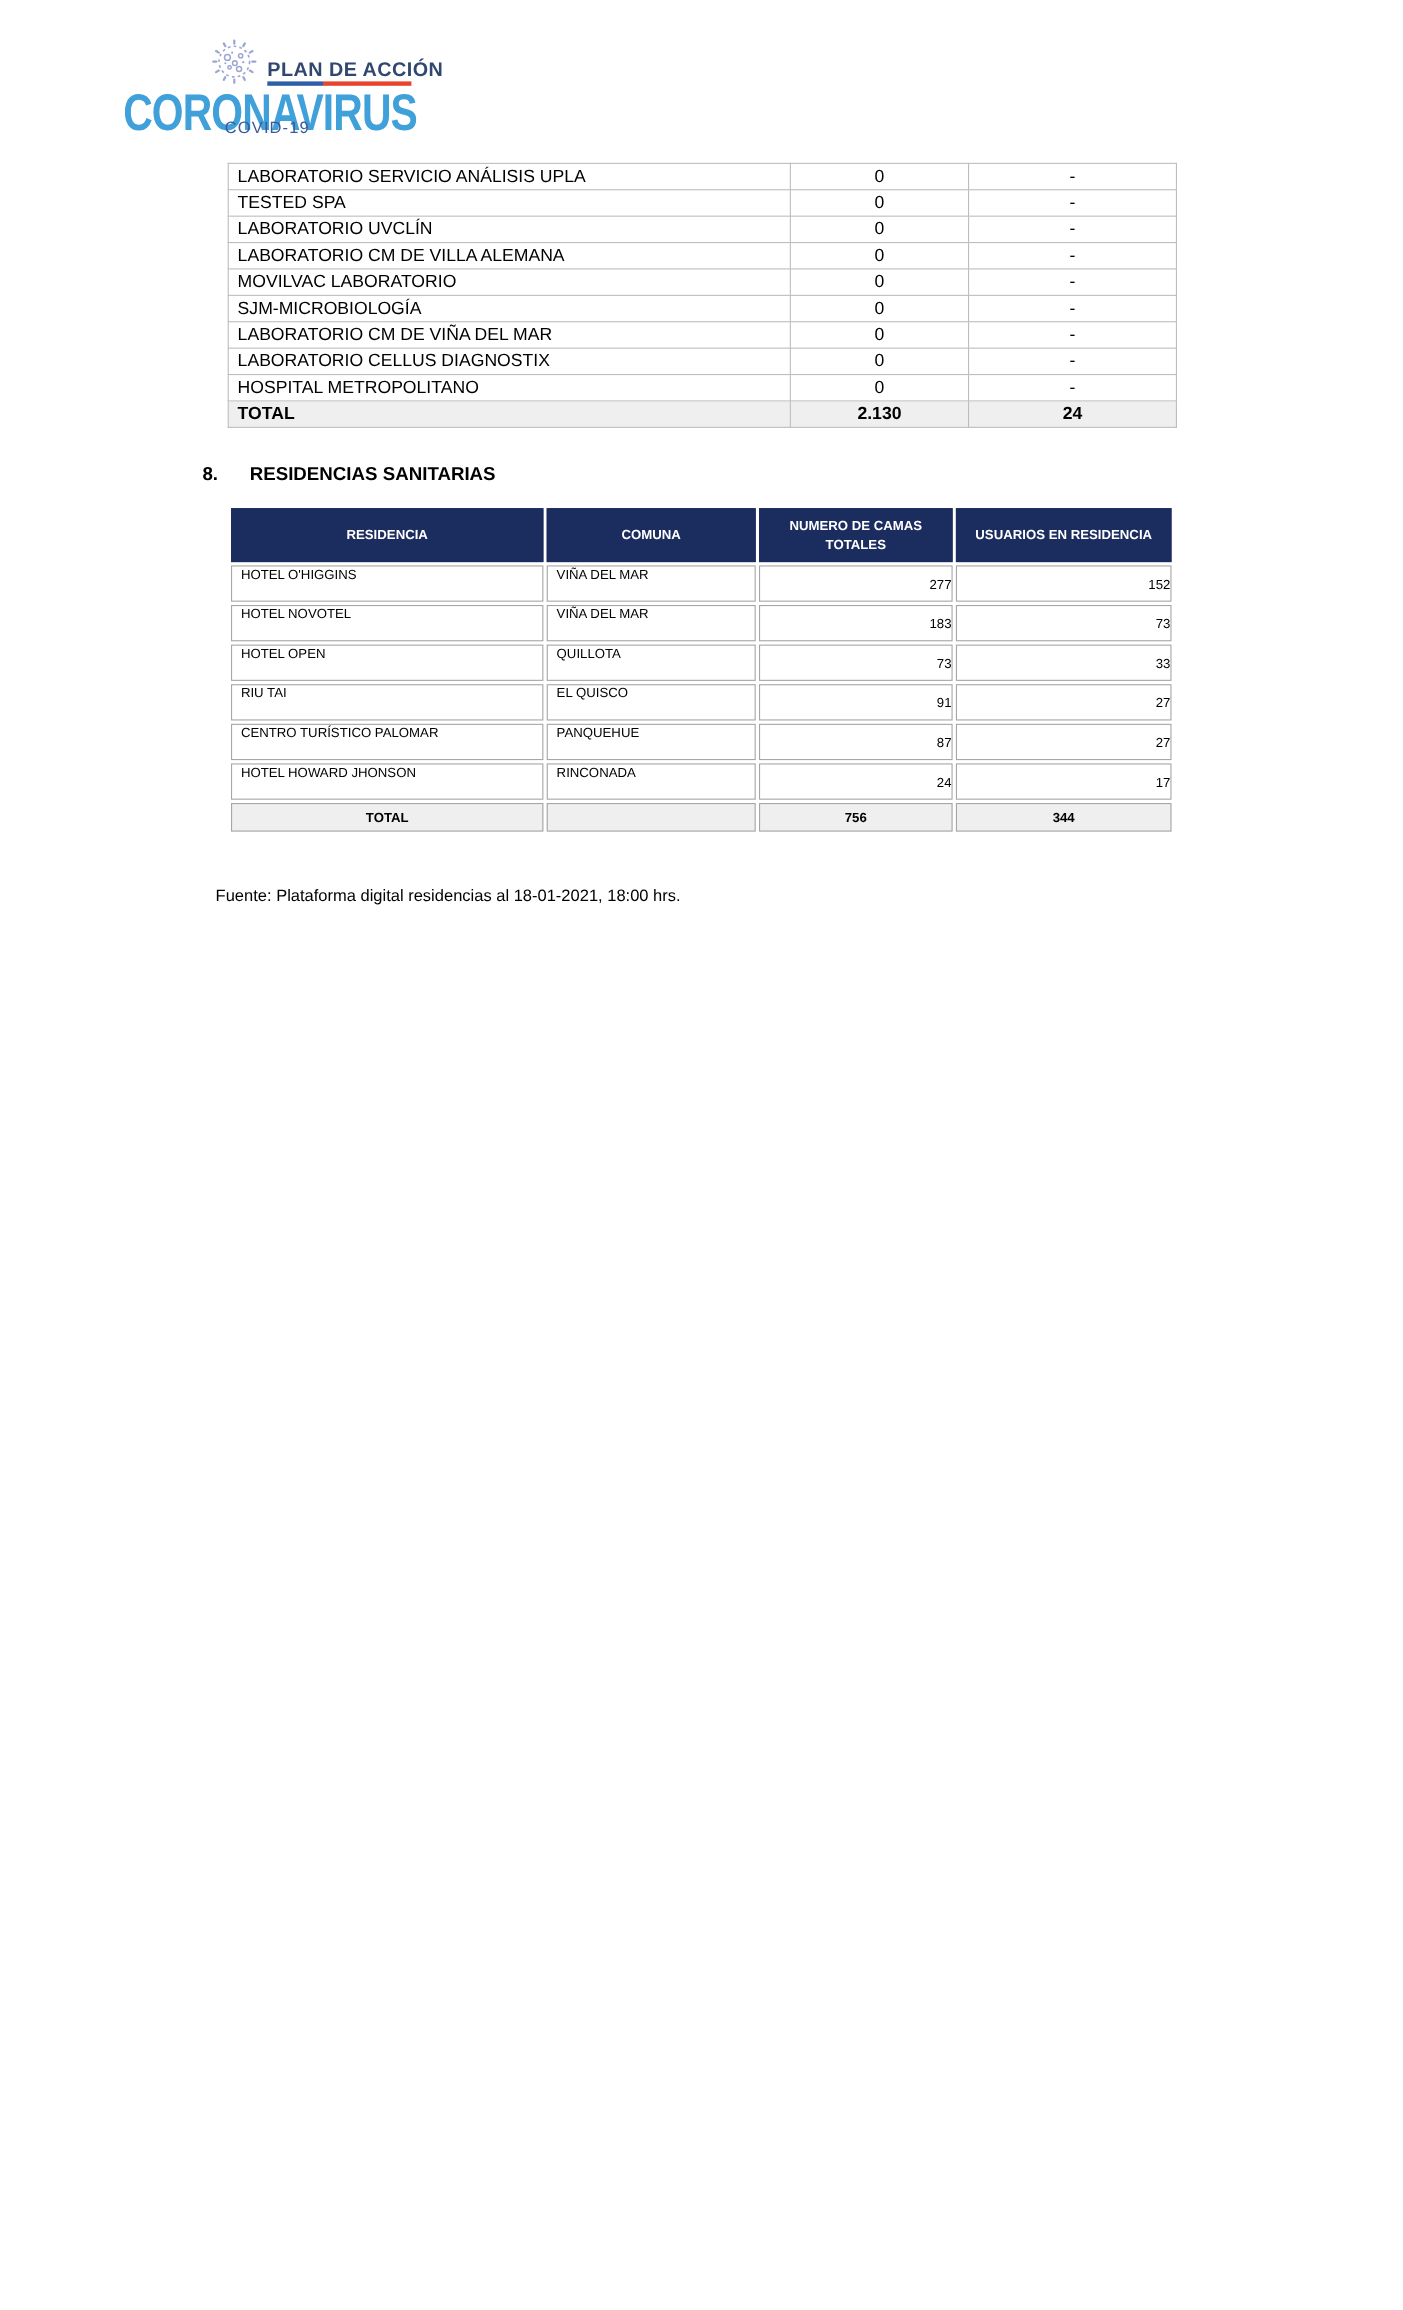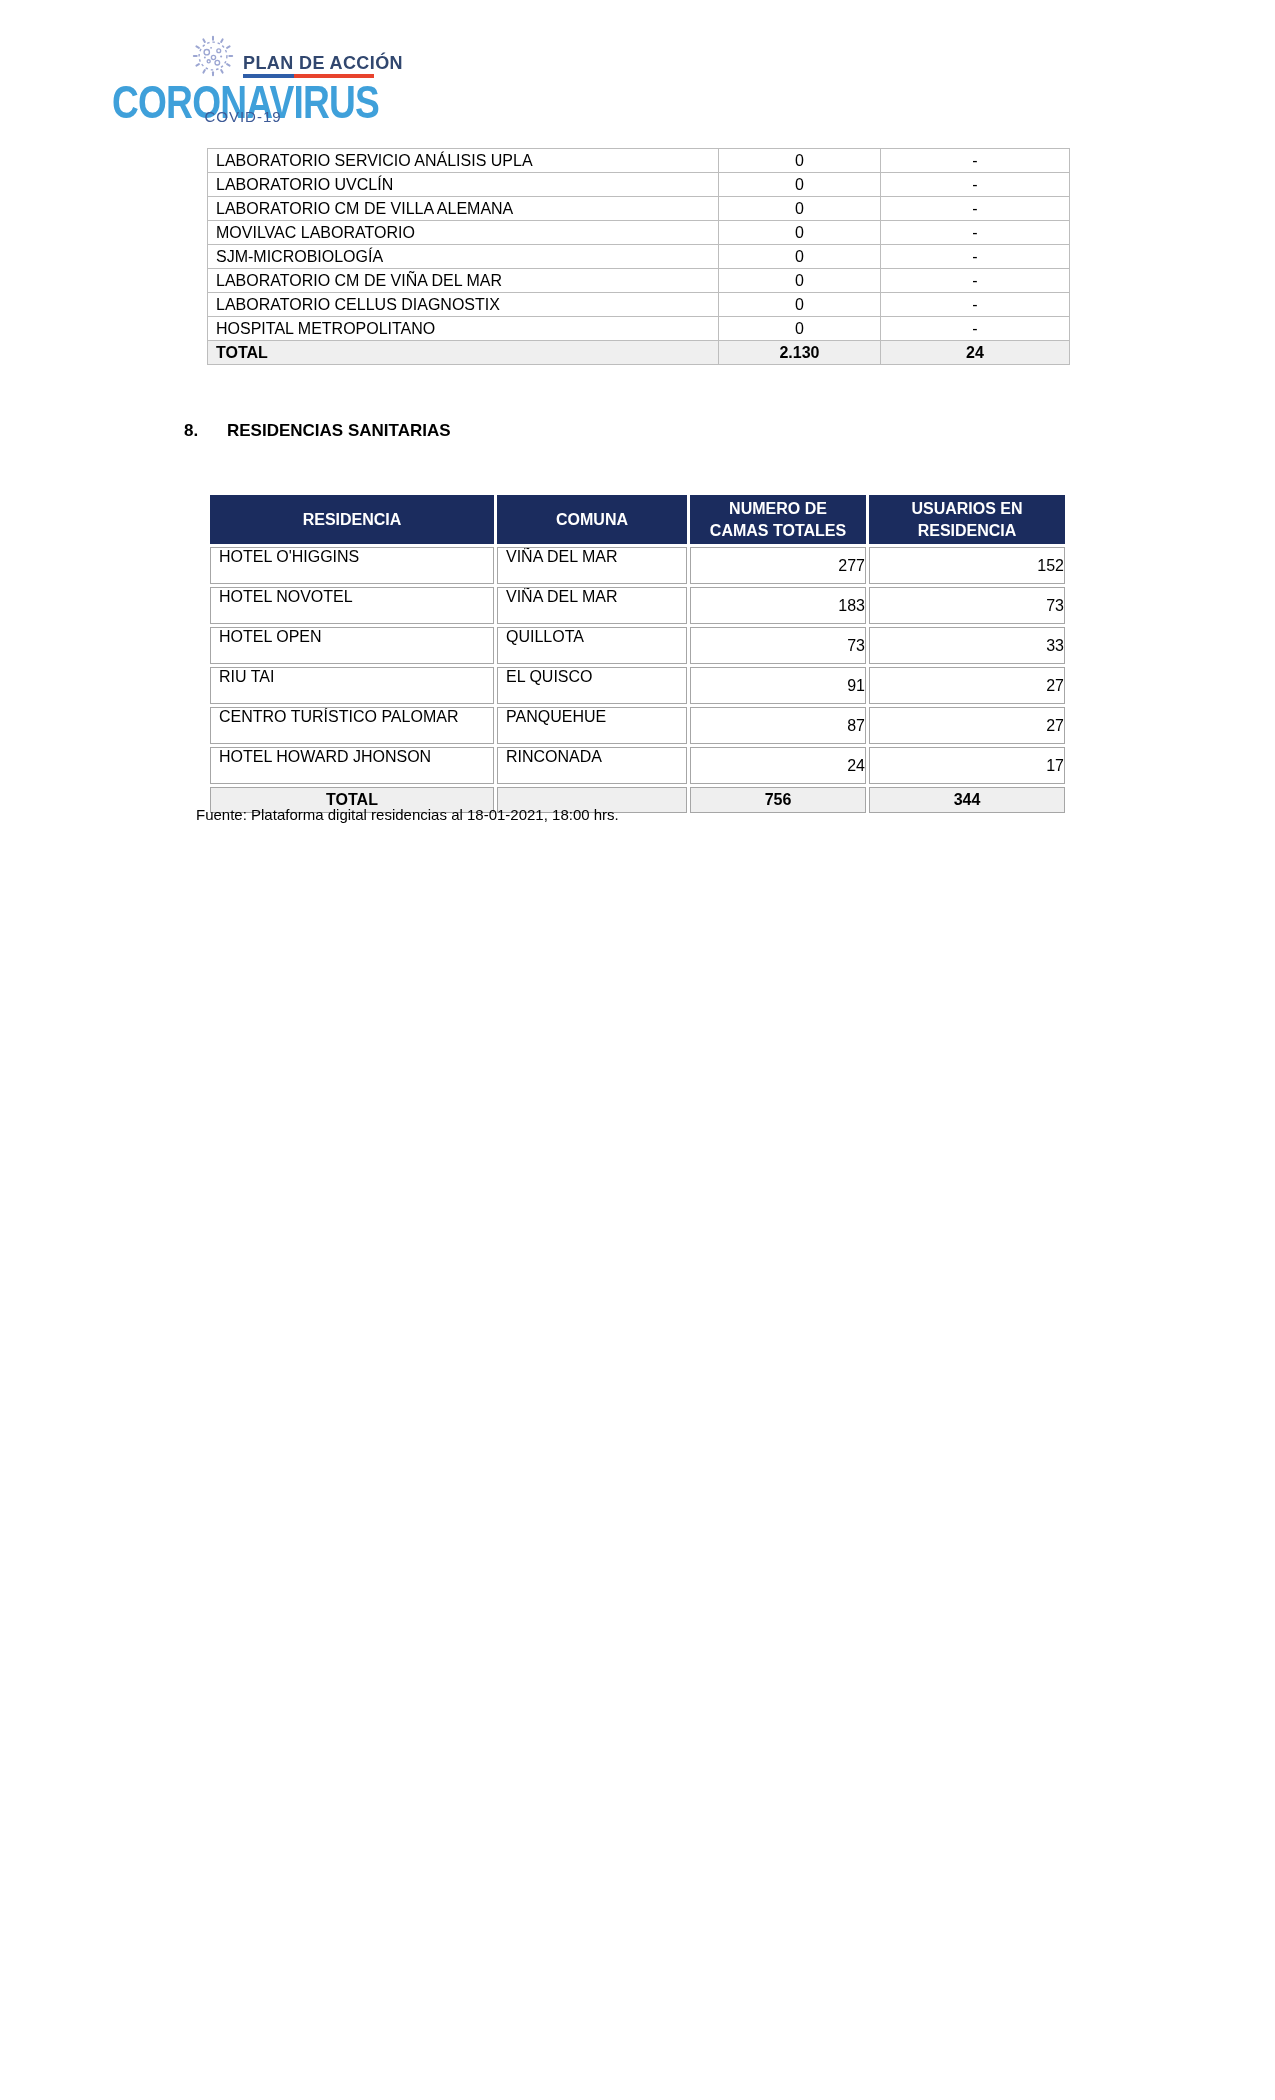--- a/index.html
+++ b/index.html
@@ -71,23 +71,23 @@
 
   
   .section-heading{
     position:absolute;left:184px;top:421px;
     font-size:17px;font-weight:bold;display:flex;
   }
   .section-heading .sec-num{width:43px;}
 
   
   .res-table{
-    position:absolute;left:207px;top:492px;
+    position:absolute;left:207px;top:459px;
     width:861px;border-collapse:separate;border-spacing:3px;
-    table-layout:fixed;font-size:16px;
+    table-layout:fixed;font-size:12px;
   }
   .res-table th{
     background:var(--header-navy);
     border:1px solid var(--header-navy);
     color:#ffffff;font-weight:bold;text-align:center;
     height:49px;padding:2px 10px;line-height:1.35;
     vertical-align:middle;
   }
   .res-table td{
     border:1px solid var(--border-mid);
@@ -156,20 +156,25 @@
         <col style="width:162px">
         <col style="width:189px">
       </colgroup>
     <tbody>
       <tr>
         <td>LABORATORIO SERVICIO ANÁLISIS UPLA</td>
         <td class="num">0</td>
         <td class="num">-</td>
       </tr>
       <tr>
+        <td>TESTED SPA</td>
+        <td class="num">0</td>
+        <td class="num">-</td>
+      </tr>
+      <tr>
         <td>LABORATORIO UVCLÍN</td>
         <td class="num">0</td>
         <td class="num">-</td>
       </tr>
       <tr>
         <td>LABORATORIO CM DE VILLA ALEMANA</td>
         <td class="num">0</td>
         <td class="num">-</td>
       </tr>
       <tr>

